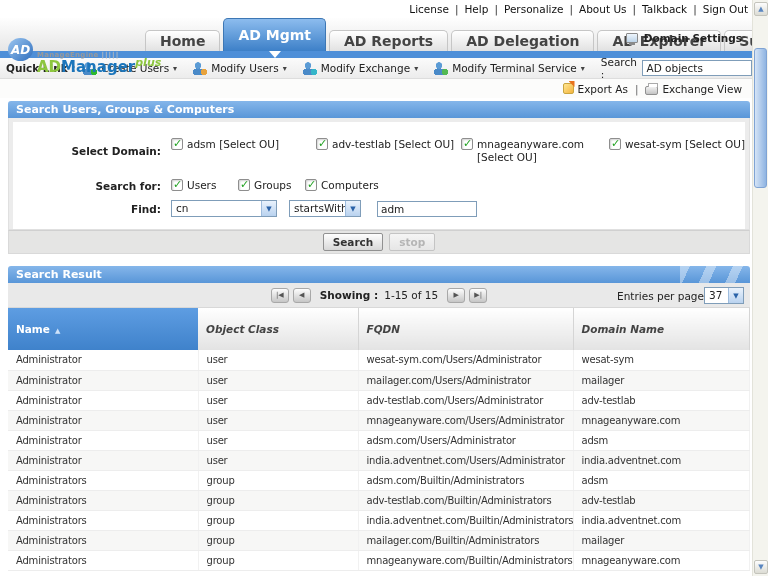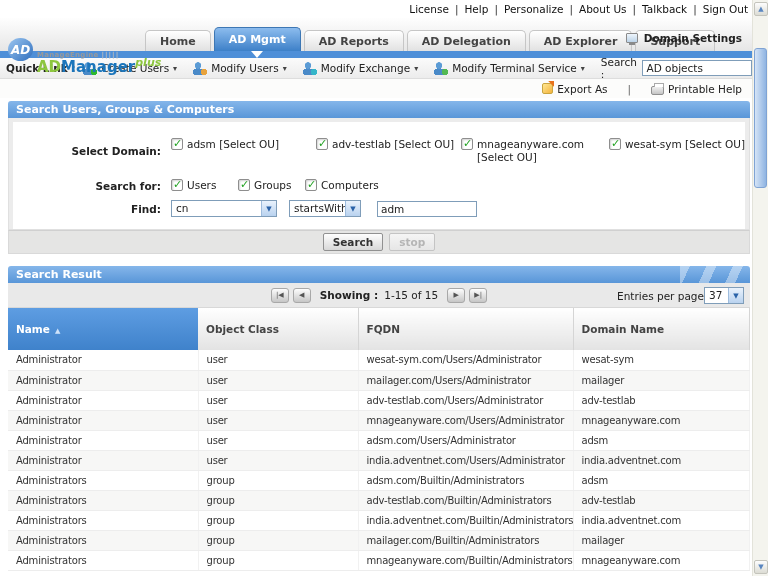--- a/index.html
+++ b/index.html
@@ -18,22 +18,22 @@
   .logo-badge { width:25px; height:23px; margin-top:5px; border-radius:50%; background:linear-gradient(135deg,#9cc6f0,#2f6fbe); color:#fff; font-weight:bold; font-size:12px; display:flex; align-items:center; justify-content:center; font-style:italic; }
   .logo-text { margin-left:4px; line-height:10px;margin-top:28px; }
   .me-line { font-size:7px; color:#999; font-weight:bold; letter-spacing:.3px; padding-top:4px; }
   .me-line .bars { color:#bbb; letter-spacing:1px; }
   .brand-line { font-size:15px; font-weight:bold; line-height:15px; white-space:nowrap; }
   .brand-ad { color:#8dc63f; }
   .brand-manager { color:#1b75bb; }
   .brand-plus { color:#8dc63f; font-style:italic; font-size:11px; position:relative; top:-6px; }
 
   .tabs { position:absolute; left:145px; bottom:0; display:flex; gap:3px; align-items:flex-end; }
-  .tab { height:21px; padding:0 14px; display:flex; align-items:center; justify-content:center; background:linear-gradient(#ffffff,#e1e1e1); border:1px solid #c6c6c6; border-bottom:none; border-radius:5px 5px 0 0; font-weight:bold; font-size:11px; color:#444; position:relative; cursor:pointer; white-space:nowrap; }
-  .tab.active { height:24px; background:linear-gradient(#8cbcee,#3d80c8); color:#fff; border-color:#3d77b4; }
+  .tab { height:21px; padding:0 14px; display:flex; align-items:center; justify-content:center; background:linear-gradient(#ffffff,#e1e1e1); border:1px solid #c6c6c6; border-bottom:none; border-radius:5px 5px 0 0; font-weight:bold; font-size:14px; color:#444; position:relative; cursor:pointer; white-space:nowrap; }
+  .tab.active { height:33px; background:linear-gradient(#8cbcee,#3d80c8); color:#fff; border-color:#3d77b4; }
   .tab.active::after { content:""; position:absolute; left:50%; bottom:-7px; margin-left:-6px; border:6px solid transparent; border-top:7px solid #fff; border-bottom:0; z-index:5; }
 
   .domain-settings { position:absolute; right:10px; bottom:7px; display:flex; align-items:center; gap:4px; font-weight:bold; font-size:10.5px; color:#222; cursor:pointer; }
   .pc-icon { width:12px; height:10px; border:1px solid #8a8a8a; background:linear-gradient(#eef5fc,#bcd3e8); border-radius:1px; position:relative; margin-right:2px; }
   .pc-icon::after { content:""; position:absolute; left:2px; bottom:-3px; width:6px; height:2px; background:#8a8a8a; }
 
   .bluebar { height:7px; background:#4e8fd8; }
 
   
   .quickbar { height:21px; display:flex; align-items:center; background:linear-gradient(#fbfbfb,#ececec); border-bottom:1px solid #ddd; padding:0 8px 0 6px; font-size:10.5px; }
@@ -49,21 +49,21 @@
   [data-name="modify-exchange-icon"] { --acc:#35b6c9; }
   [data-name="modify-terminal-service-icon"] { --acc:#53b953; }
   .ql-arrow { font-size:8px; color:#444; margin-left:4px; }
 
   .search-group { margin-left:auto; display:flex; align-items:center; }
   .search-label { color:#222; margin-right:4px; }
   .search-input { width:110px; height:16px; border:1px solid #7f9db9; font:10.5px "DejaVu Sans",sans-serif; padding:0 3px; color:#222; }
   .go-btn { width:15px; height:15px; border-radius:50%; background:linear-gradient(#8fd0ef,#3da3d8); border:1px solid #3a97cc; color:#fff; font-size:10px; line-height:13px; text-align:center; margin-left:5px; cursor:pointer; }
 
   
-  .exportrow { height:19px; display:flex; align-items:center; justify-content:flex-end; padding-right:10px; gap:20px; background:#fcfcfb; font-size:10.5px; color:#222; }
+  .exportrow { height:19px; display:flex; align-items:center; justify-content:flex-end; padding-right:10px; gap:7px; background:#fcfcfb; font-size:10.5px; color:#222; }
   .action-link { display:flex; align-items:center; gap:4px; cursor:pointer; }
   .export-icon { width:11px; height:11px; background:linear-gradient(135deg,#ffe793,#f3b33c); border:1px solid #caa53f; border-radius:2px; position:relative; }
   .export-icon::after { content:""; position:absolute; right:-2px; top:-3px; width:6px; height:6px; background:#e8721c; clip-path:polygon(0 0,100% 0,100% 100%); }
   .printer-icon { width:13px; height:9px; background:linear-gradient(#f0f0f0,#c4c4c4); border:1px solid #909090; border-radius:2px; position:relative; margin-top:3px; }
   .printer-icon::before { content:""; position:absolute; left:2px; top:-4px; width:8px; height:3px; background:#fff; border:1px solid #aaa; border-bottom:none; }
   .sep { color:#666; }
 
   
   .panel { margin:3px 2px 0 8px; }
   .panel-header { height:17px; background:linear-gradient(#85b6ea,#5996d8); border-radius:3px 3px 0 0; color:#fff; font-weight:bold; font-size:11px; display:flex; align-items:center; padding:0 8px; position:relative; overflow:hidden; }
@@ -100,21 +100,21 @@
   .pg-btn { min-width:18px; height:15px; padding:0 2px; background:linear-gradient(#fdfdfd,#c6c6c6); border:1px solid #a8a8a8; border-radius:3px; font-size:7px; color:#555; display:flex; align-items:center; justify-content:center; cursor:pointer; }
   .showing-label { font-weight:bold; color:#222; margin:0 2px 0 5px; }
   .showing-value { color:#222; margin-right:5px; }
   .page-right { position:absolute; right:6px; top:4px; display:flex; align-items:center; gap:0; font-size:10.5px; color:#222; }
   .w-entries { width:40px; }
 
   
   table { width:100%; border-collapse:collapse; table-layout:fixed; }
   th { height:24px; text-align:left; font-weight:bold; font-size:10.5px; padding:15px 8px; white-space:nowrap; overflow:hidden; }
   .th-name { background:linear-gradient(#5e9de2,#3f82cb); color:#fff; cursor:pointer; }
-  .th-plain { background:linear-gradient(#ffffff,#e3e3e3); color:#444; border-right:1px solid #d5d5d5; cursor:pointer; }
+  .th-plain { background:linear-gradient(#ffffff,#e3e3e3); color:#444; border-right:1px solid #d5d5d5; cursor:pointer;font-style:italic; }
   .sort-icon { font-size:7px; margin-left:5px; color:#cfe3fa; }
   td { height:20px; padding:0 8px; font-size:10px; color:#333; border-bottom:1px solid #ededed; border-right:1px solid #f1f1f1; white-space:nowrap; overflow:hidden; letter-spacing:-0.2px; }
   tbody tr:nth-child(even) td { background:#f7f7f6; }
 
   
   .scrollbar { position:absolute; right:0; top:0; width:16px; height:576px; background:#f4f4ee; border-left:1px solid #e3e3da; z-index:50; }
   .sb-btn { position:absolute; left:1px; width:14px; height:14px; background:linear-gradient(#fdfdfd,#dcdcd4); border:1px solid #c4c4bc; border-radius:2px; font-size:7px; color:#5a86c0; display:flex; align-items:center; justify-content:center; cursor:pointer; }
   .sb-up { top:2px; }
   .sb-down { bottom:2px; }
   .sb-up::before { content:"▲"; }
@@ -214,21 +214,21 @@
   </div>
 
   <div class="exportrow" data-name="export-row">
     <div class="action-link" data-name="export-as-button">
       <span class="export-icon" data-name="export-icon"></span>
       <span data-name="export-as-label">Export As</span>
     </div>
     <span class="sep" data-name="separator">|</span>
     <div class="action-link" data-name="printable-view-button">
       <span class="printer-icon" data-name="printer-icon"></span>
-      <span data-name="printable-view-label">Printable Help</span>
+      <span data-name="printable-view-label">Exchange View</span>
     </div>
   </div>
 
   <div class="panel" data-name="search-panel">
     <div class="panel-header" data-name="search-panel-header">
       <span data-name="search-panel-title">Search Users, Groups &amp; Computers</span>
     </div>
     <div class="panel1-body" data-name="search-panel-body">
       <div class="form-box" data-name="search-form">
 

